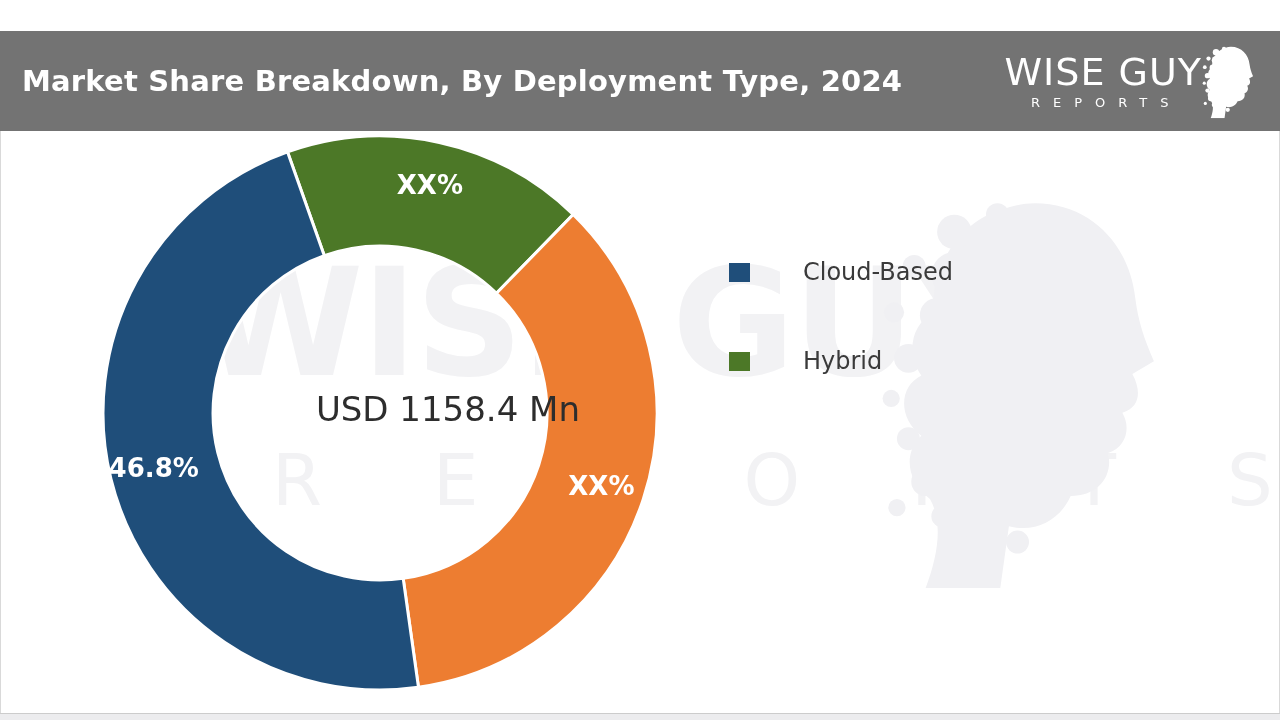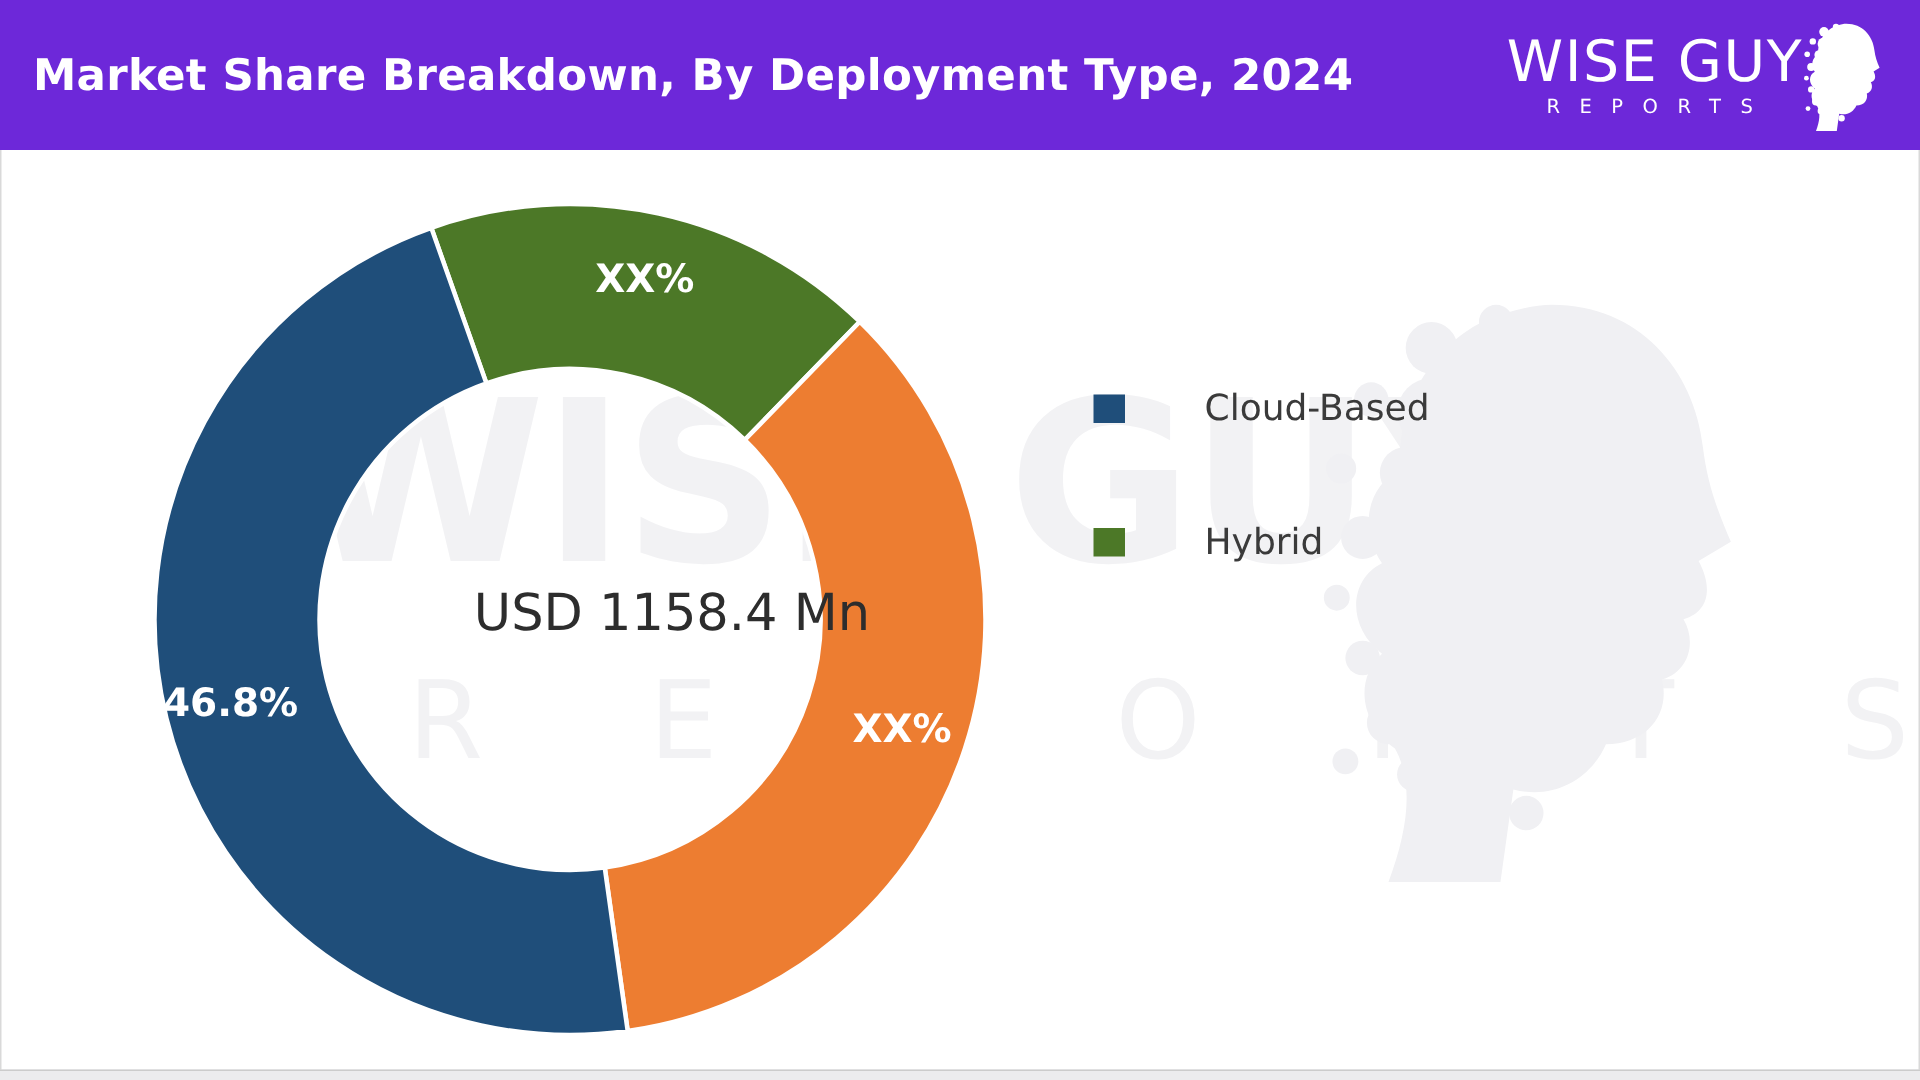--- a/index.html
+++ b/index.html
@@ -94,21 +94,21 @@
       <circle cx="26" cy="115" r="4"></circle>
         <circle cx="42" cy="113" r="5"></circle>
       <circle cx="34" cy="127" r="5"></circle>
         <circle cx="52" cy="124" r="4"></circle>
       <circle cx="55" cy="20" r="3.5"></circle>
         <circle cx="56" cy="36" r="3"></circle>
     </symbol>
   </defs>
 </svg>
 
-<div class="header" style="background: #6d28d9;">
+<div class="header" style="background: #737373; margin-top: 31px;">
   <div class="page-title">Market Share Breakdown, By Deployment Type, 2024</div>
   <div class="logo">
     <div class="logo-text">
       <div class="logo-word">WISE GUY</div>
       <div class="logo-sub">REPORTS</div>
     </div>
     <svg class="logo-face" viewBox="0 0 120 140" fill="#ffffff">
       <use href="#face-glyph"></use>
     </svg>
   </div>

